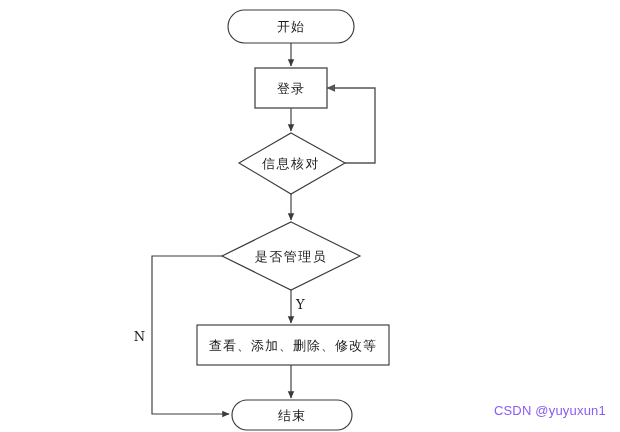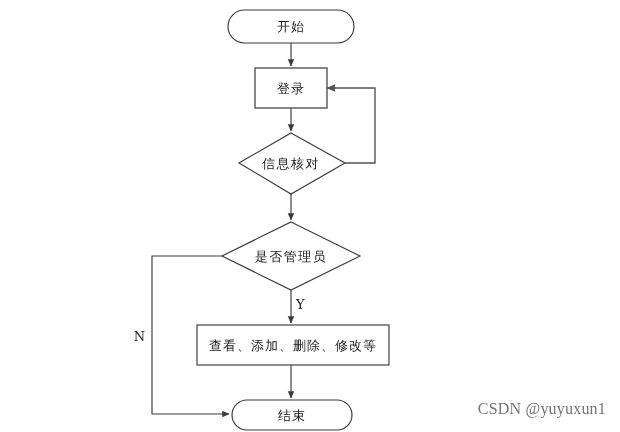--- a/index.html
+++ b/index.html
@@ -56,23 +56,23 @@
   }
   .conn-strong {
     stroke: #555555;
     stroke-width: 1.4;
     fill: none;
   }
   .watermark {
     position: absolute;
     right: 14px;
     bottom: 14px;
-    font-family: Liberation Serif, serif;
-    font-size: 16px;
-    color: #737373;
+    font-family: Liberation Sans, sans-serif;
+    font-size: 13px;
+    color: #8b5cf6;
     letter-spacing: 0.2px;
     white-space: nowrap;
   }
 </style>
 </head>
 <body>
 
 <svg id="flow-canvas" viewBox="0 0 620 432" width="620" height="432" xmlns="http://www.w3.org/2000/svg">
 
   <defs>

